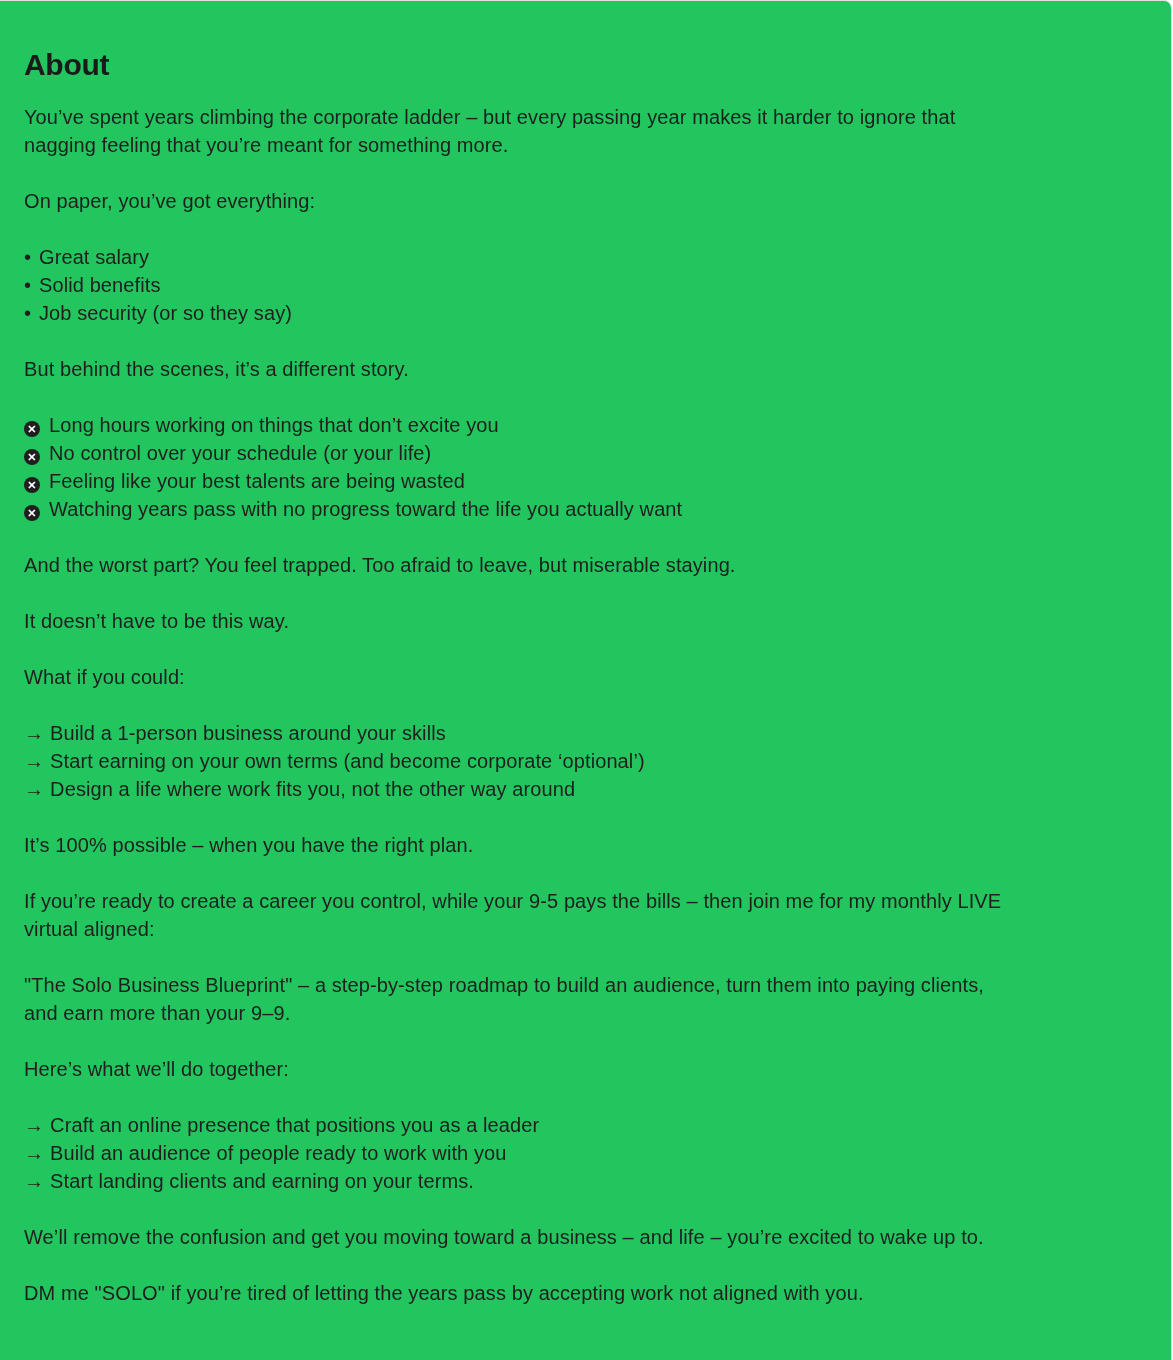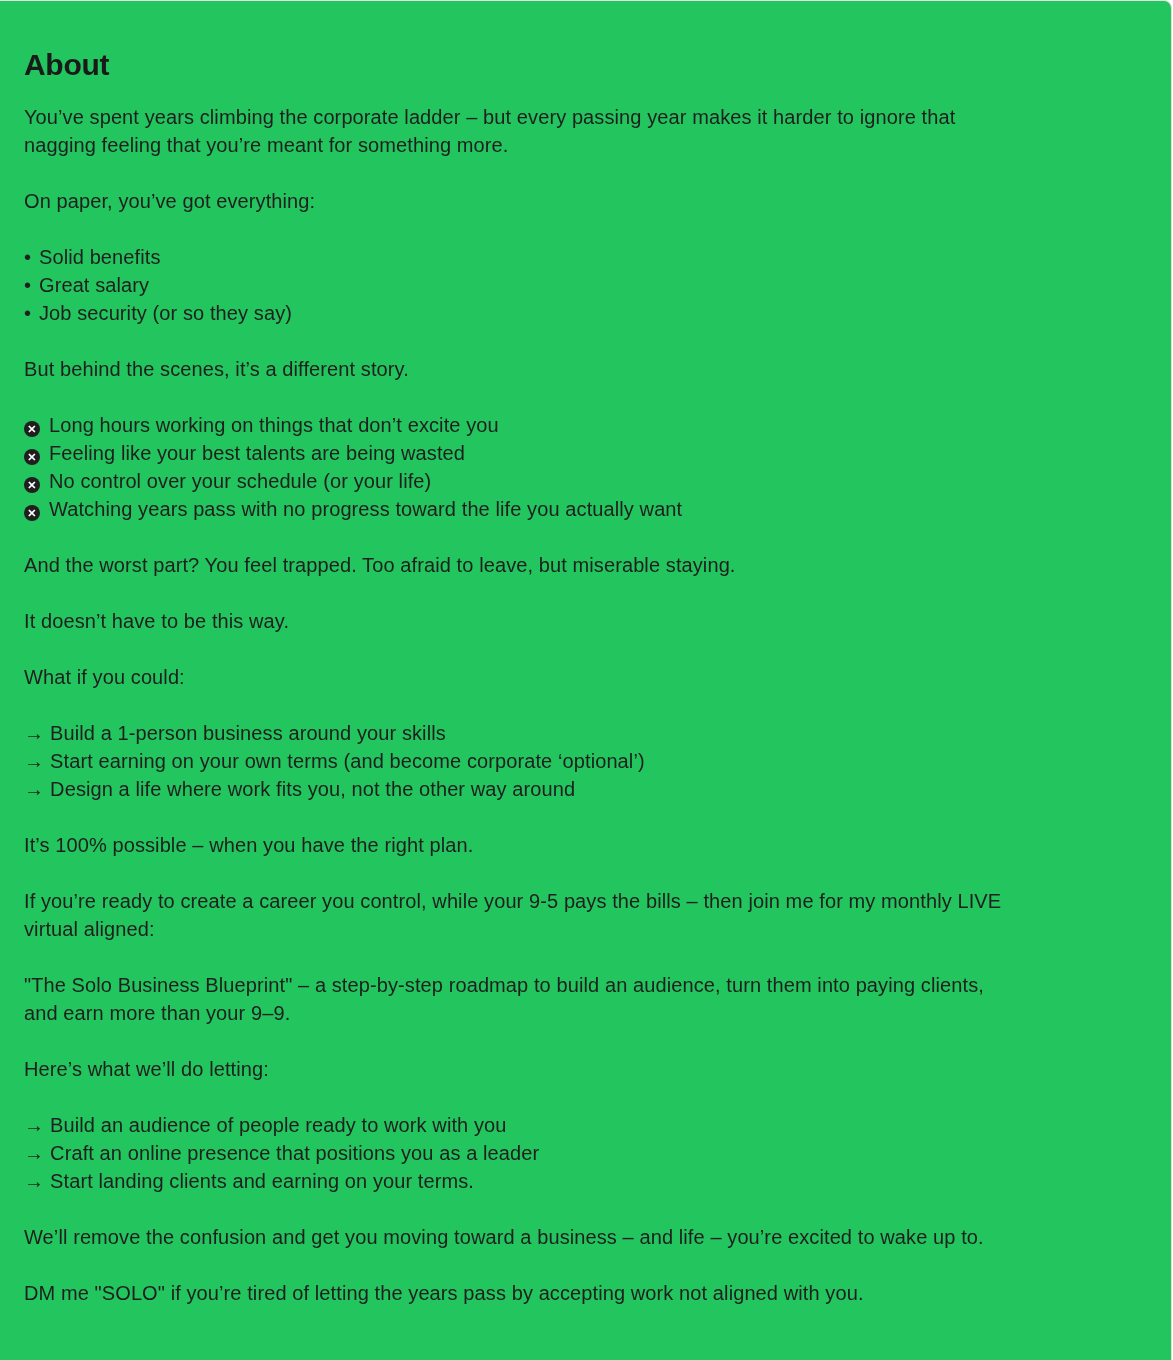--- a/index.html
+++ b/index.html
@@ -32,52 +32,52 @@
 <body>
 
 <div class="card">
   <h2 class="title">About</h2>
   <div class="body">
     <div class="line">You’ve spent years climbing the corporate ladder – but every passing year makes it harder to ignore that</div>
     <div class="line">nagging feeling that you’re meant for something more.</div>
     <div class="line"></div>
     <div class="line">On paper, you’ve got everything:</div>
     <div class="line"></div>
+    <div class="line"><span class="dot-icon">•</span><span>Great salary</span></div>
     <div class="line"><span class="dot-icon">•</span><span>Solid benefits</span></div>
-    <div class="line"><span class="dot-icon">•</span><span>Great salary</span></div>
     <div class="line"><span class="dot-icon">•</span><span>Job security (or so they say)</span></div>
     <div class="line"></div>
     <div class="line">But behind the scenes, it’s a different story.</div>
     <div class="line"></div>
     <div class="line"><span class="x-icon">✕</span><span>Long hours working on things that don’t excite you</span></div>
+    <div class="line"><span class="x-icon">✕</span><span>No control over your schedule (or your life)</span></div>
     <div class="line"><span class="x-icon">✕</span><span>Feeling like your best talents are being wasted</span></div>
-    <div class="line"><span class="x-icon">✕</span><span>No control over your schedule (or your life)</span></div>
     <div class="line"><span class="x-icon">✕</span><span>Watching years pass with no progress toward the life you actually want</span></div>
     <div class="line"></div>
     <div class="line">And the worst part? You feel trapped. Too afraid to leave, but miserable staying.</div>
     <div class="line"></div>
     <div class="line">It doesn’t have to be this way.</div>
     <div class="line"></div>
     <div class="line">What if you could:</div>
     <div class="line"></div>
     <div class="line"><span class="arrow-icon">→</span><span>Build a 1-person business around your skills</span></div>
     <div class="line"><span class="arrow-icon">→</span><span>Start earning on your own terms (and become corporate ‘optional’)</span></div>
     <div class="line"><span class="arrow-icon">→</span><span>Design a life where work fits you, not the other way around</span></div>
     <div class="line"></div>
     <div class="line">It’s 100% possible – when you have the right plan.</div>
     <div class="line"></div>
     <div class="line">If you’re ready to create a career you control, while your 9-5 pays the bills – then join me for my monthly LIVE</div>
     <div class="line">virtual aligned:</div>
     <div class="line"></div>
     <div class="line">"The Solo Business Blueprint" – a step-by-step roadmap to build an audience, turn them into paying clients,</div>
     <div class="line">and earn more than your 9–9.</div>
     <div class="line"></div>
-    <div class="line">Here’s what we’ll do letting:</div>
+    <div class="line">Here’s what we’ll do together:</div>
     <div class="line"></div>
+    <div class="line"><span class="arrow-icon">→</span><span>Craft an online presence that positions you as a leader</span></div>
     <div class="line"><span class="arrow-icon">→</span><span>Build an audience of people ready to work with you</span></div>
-    <div class="line"><span class="arrow-icon">→</span><span>Craft an online presence that positions you as a leader</span></div>
     <div class="line"><span class="arrow-icon">→</span><span>Start landing clients and earning on your terms.</span></div>
     <div class="line"></div>
     <div class="line">We’ll remove the confusion and get you moving toward a business – and life – you’re excited to wake up to.</div>
     <div class="line"></div>
     <div class="line">DM me "SOLO" if you’re tired of letting the years pass by accepting work not aligned with you.</div>
   </div>
 </div>
 
 </body></html>

